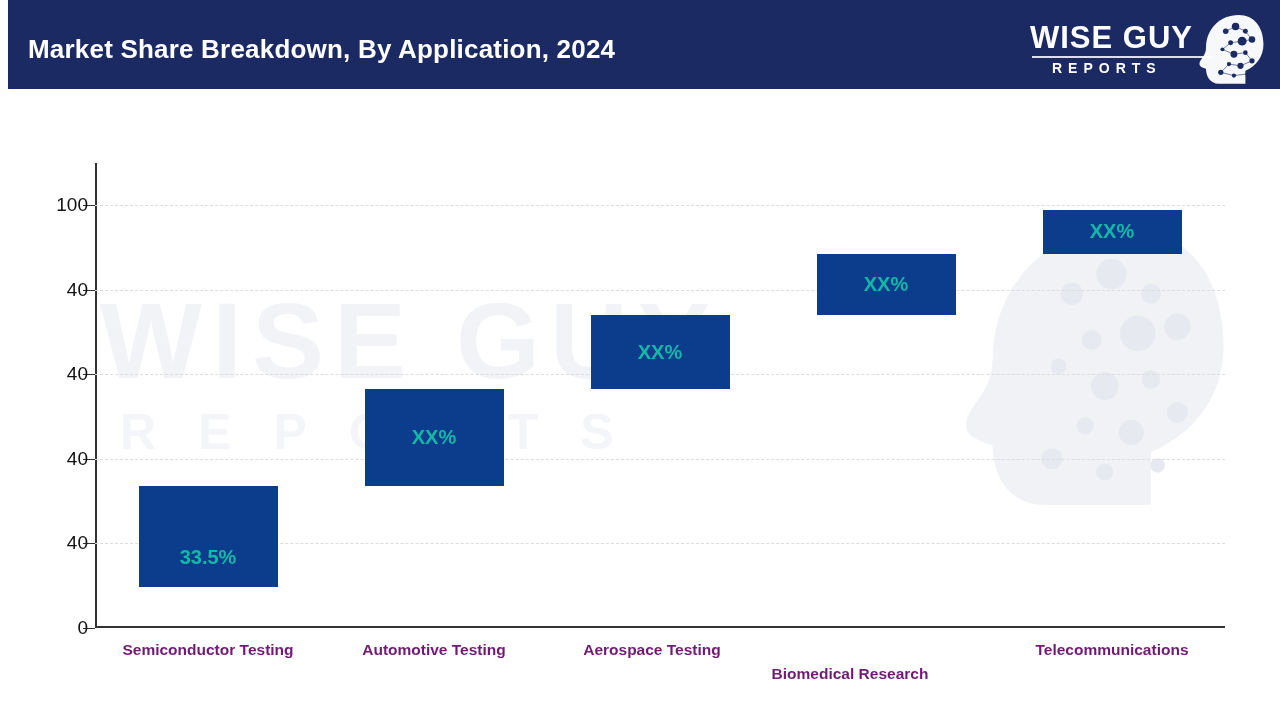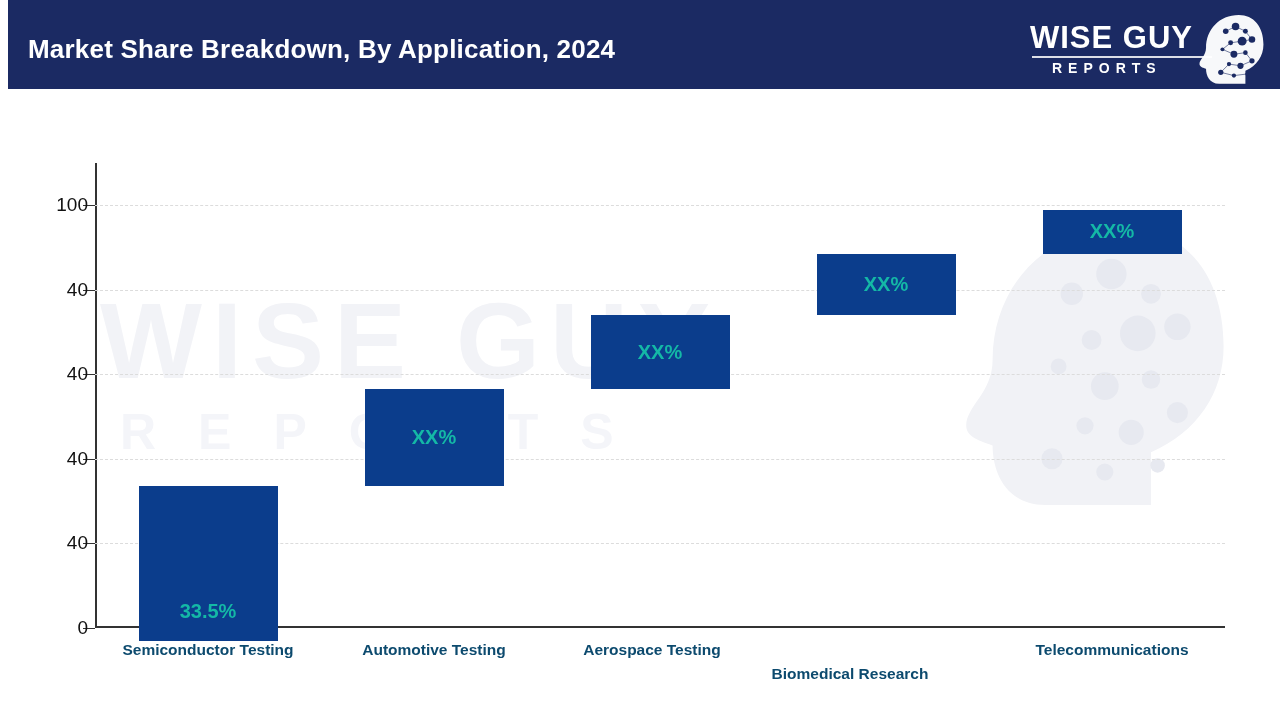--- a/index.html
+++ b/index.html
@@ -181,21 +181,21 @@
   .bar-first .bar-label {
     position: absolute;
     bottom: 18px;
   }
 
   .cat-label {
     position: absolute;
     text-align: center;
     font-size: 15.5px;
     font-weight: bold;
-    color: #0c4a6e;
+    color: #701a75;
     line-height: 20px;
   }
 </style>
 </head>
 <body>
 
 <div class="header">
   <div class="header-accent"></div>
   <div class="header-title">Market Share Breakdown, By Application, 2024</div>
 
@@ -264,21 +264,21 @@
         <div class="gridline" style="top: 295.909px;"></div>
         <div class="ytick" style="top: 295.909px;"></div>
         <div class="gridline" style="top: 211.364px;"></div>
         <div class="ytick" style="top: 211.364px;"></div>
         <div class="gridline" style="top: 126.818px;"></div>
         <div class="ytick" style="top: 126.818px;"></div>
         <div class="gridline" style="top: 42.2727px;"></div>
         <div class="ytick" style="top: 42.2727px;"></div>
       </div>
     <div id="bars">
-        <div class="bar bar-first" style="left: 43.5px; top: 323.386px; width: 139px; height: 155px; background: rgb(11, 61, 140);">
+        <div class="bar bar-first" style="left: 43.5px; top: 323.386px; width: 139px; height: 101px; background: rgb(11, 61, 140);">
           <span class="bar-label">33.5%</span>
         </div>
         <div class="bar" style="left: 269.5px; top: 226.159px; width: 139px; height: 97.2273px; background: rgb(11, 61, 140);">
           <span class="bar-label">XX%</span>
         </div>
         <div class="bar" style="left: 495.5px; top: 152.182px; width: 139px; height: 73.9773px; background: rgb(11, 61, 140);">
           <span class="bar-label">XX%</span>
         </div>
         <div class="bar" style="left: 721.5px; top: 90.8864px; width: 139px; height: 61.2955px; background: rgb(11, 61, 140);">
           <span class="bar-label">XX%</span>

